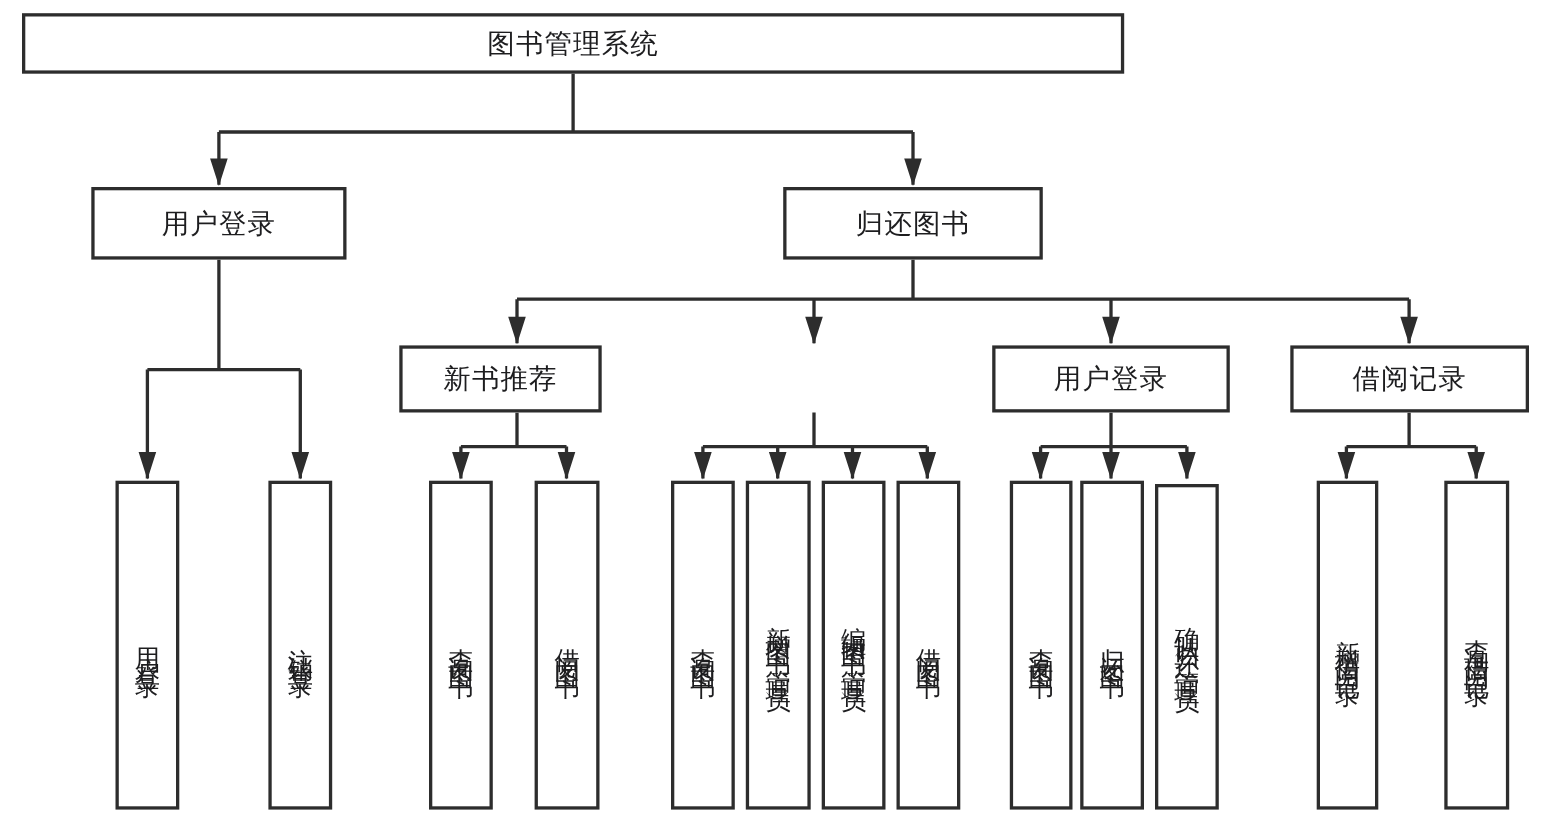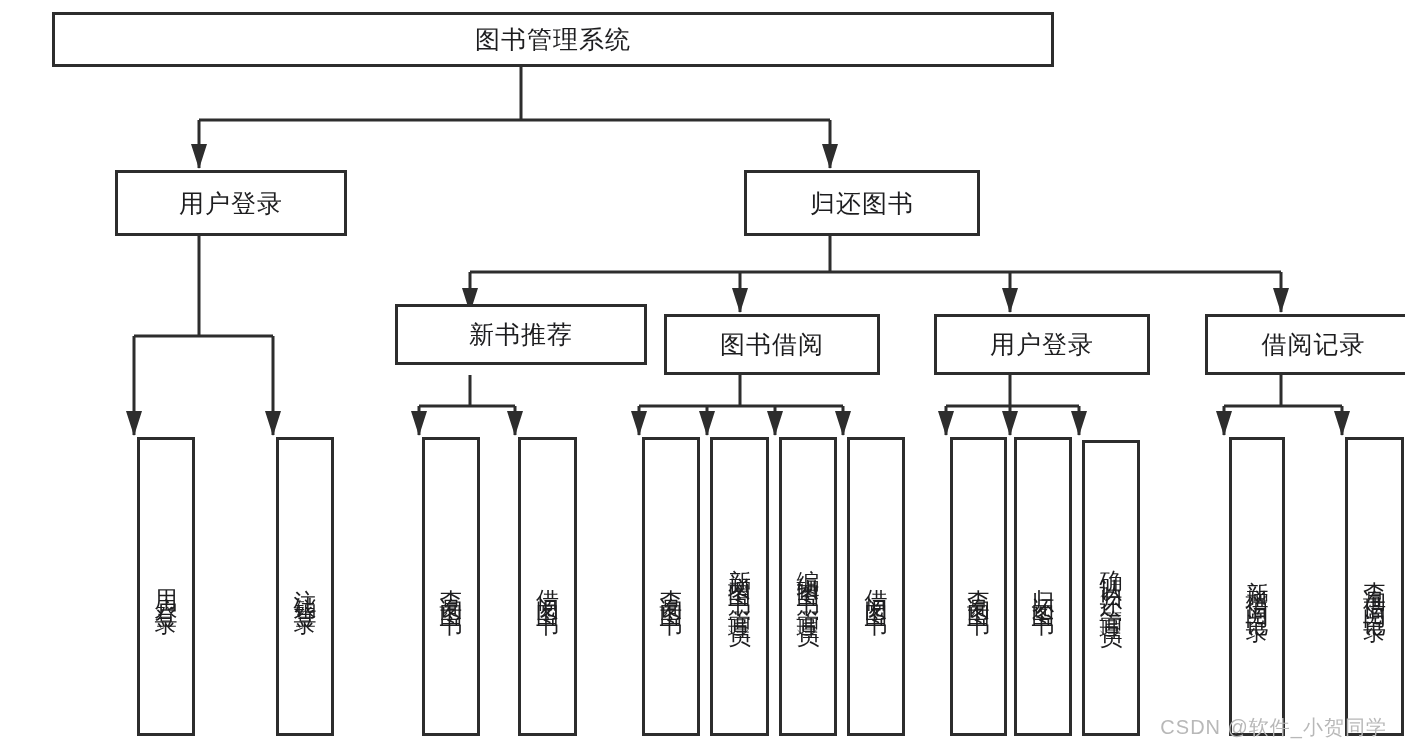--- a/index.html
+++ b/index.html
@@ -36,21 +36,20 @@
   }
 
   .node {
     position: absolute;
     border: 3px solid var(--line);
     background: var(--background);
     display: flex;
     align-items: center;
     justify-content: center;
     color: var(--text);
-    margin-left: 32px;
   }
   .hbox .label {
     font-size: 25px;
     letter-spacing: 1px;
     white-space: nowrap;
   }
   .vbox .vlabel {
     writing-mode: vertical-rl;
     text-orientation: mixed;
     font-size: 23px;
@@ -136,25 +135,22 @@
     <span class="label">图书管理系统</span>
   </div>
 
   <div class="node hbox" style="left:83px;top:170px;width:232px;height:66px">
     <span class="label">用户登录</span>
   </div>
   <div class="node hbox" style="left:712px;top:170px;width:236px;height:66px">
     <span class="label">归还图书</span>
   </div>
 
-  <div class="node hbox" style="left:363px;top:304px;width:252px;height:61px">
+  <div class="node hbox" style="left:363px;top:314px;width:184px;height:61px">
     <span class="label">新书推荐</span>
-  </div>
-  <div class="node hbox" style="left:632px;top:314px;width:216px;height:61px">
-    <span class="label">图书借阅</span>
   </div>
   <div class="node hbox" style="left:902px;top:314px;width:216px;height:61px">
     <span class="label">用户登录</span>
   </div>
   <div class="node hbox" style="left:1173px;top:314px;width:217px;height:61px">
     <span class="label">借阅记录</span>
   </div>
 
   <div class="node vbox" style="left:105px;top:437px;width:58px;height:299px">
     <span class="vlabel">用户登录</span>
@@ -193,15 +189,14 @@
     <span class="vlabel">确认归还（管理员）</span>
   </div>
 
   <div class="node vbox" style="left:1197px;top:437px;width:56px;height:299px">
     <span class="vlabel">新增借阅记录</span>
   </div>
   <div class="node vbox" style="left:1313px;top:437px;width:59px;height:299px">
     <span class="vlabel">查询借阅记录</span>
   </div>
 
-  <div class="watermark">CSDN @软件_小贺同学</div>
 
 </div>
 
 </body></html>

